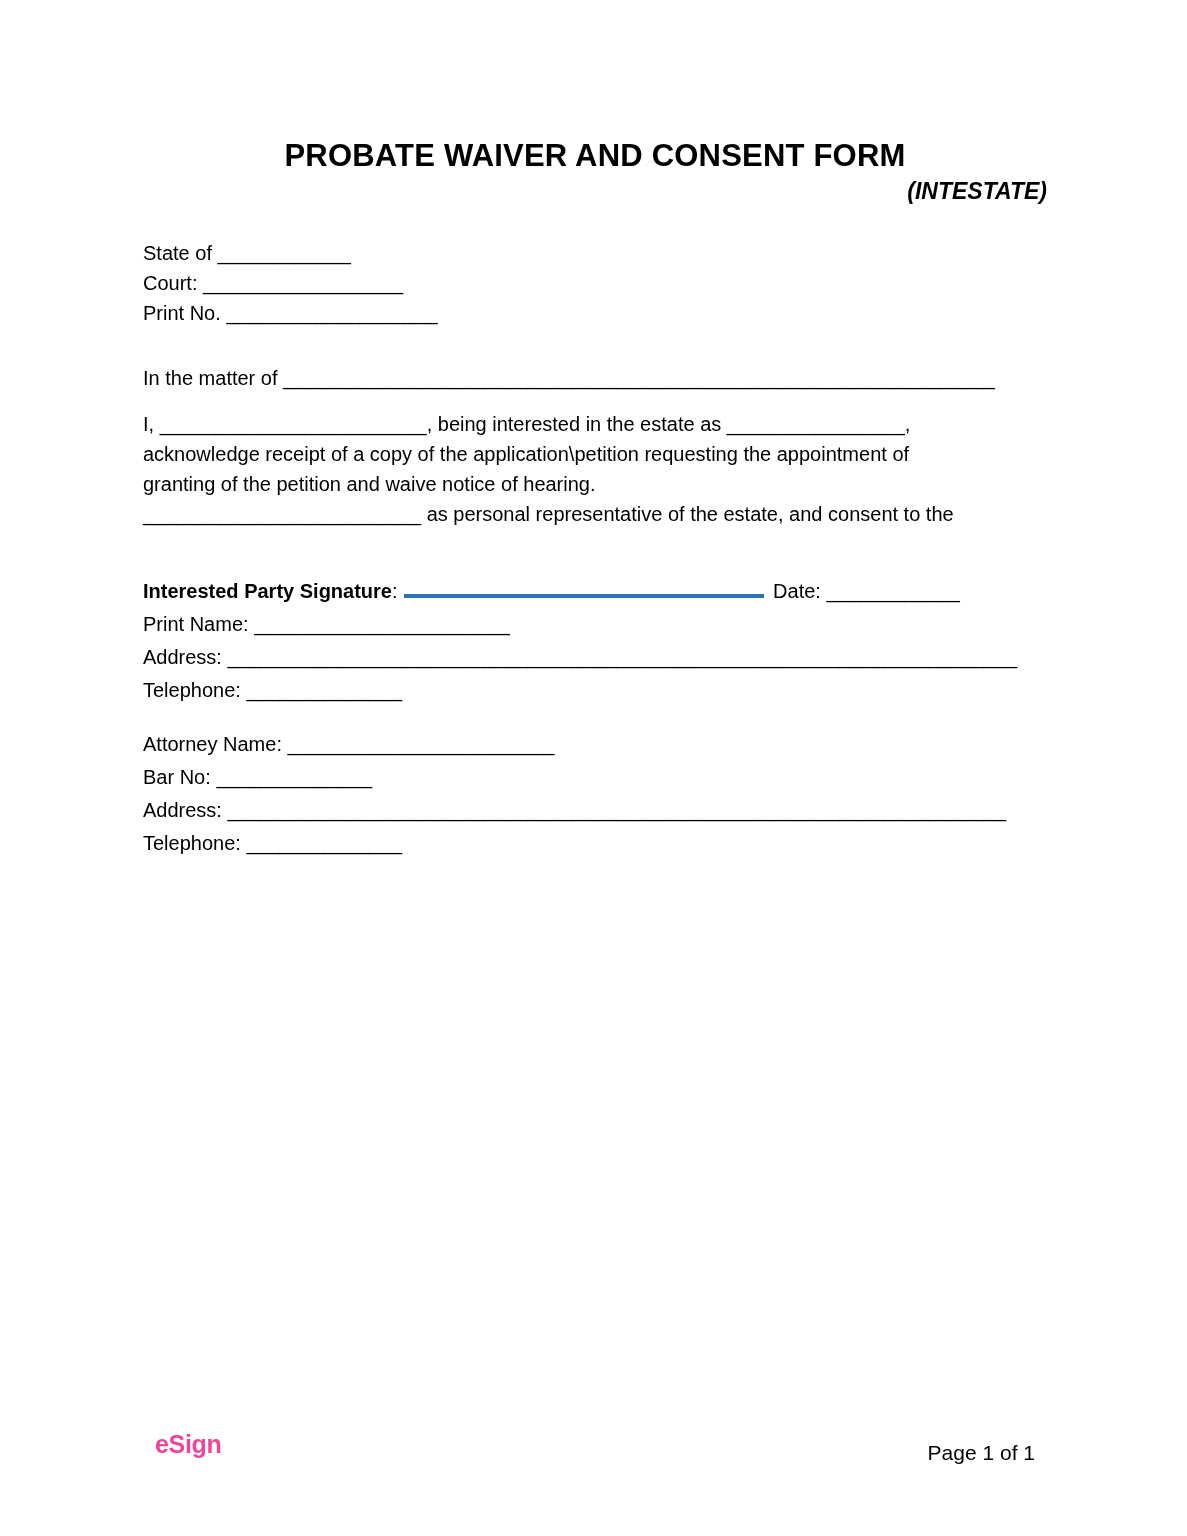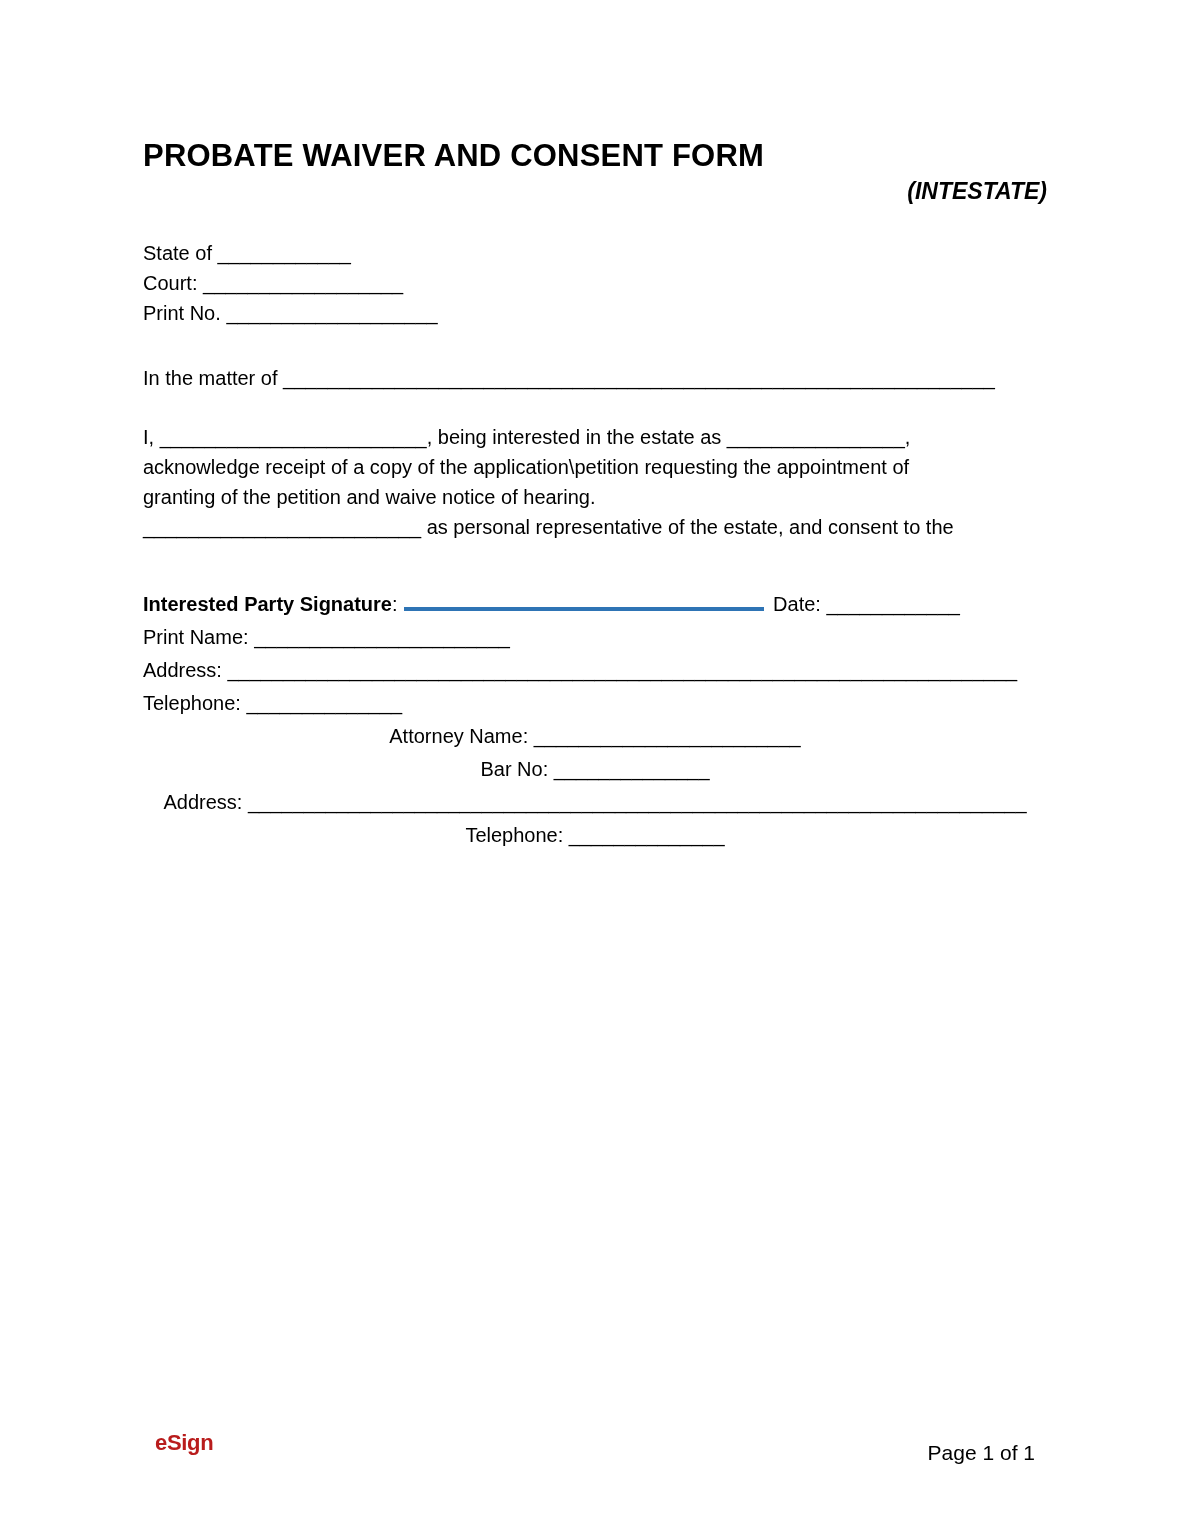--- a/index.html
+++ b/index.html
@@ -21,69 +21,70 @@
     position: absolute;
     left: 143px;
     top: 0;
     width: 904px;
   }
   .form-title {
     margin: 138px 0 0 0;
     font-size: 31px;
     line-height: 36px;
     font-weight: 700;
+    text-align: center;
     letter-spacing: 0.2px;
   }
   .form-subtitle {
     margin: 3px 0 0 0;
     font-size: 23px;
     line-height: 28px;
     font-weight: 700;
     font-style: italic;
     text-align: right;
   }
   .court-block {
     margin-top: 33px;
     line-height: 30px;
   }
   .matter-line {
     margin-top: 35px;
     line-height: 30px;
     white-space: nowrap;
   }
   .body-paragraph {
-    margin-top: 29px;
+    margin-top: 16px;
     line-height: 30px;
   }
   .body-paragraph div { white-space: nowrap; }
   .party-block {
     margin-top: 46px;
     line-height: 33px;
   }
   .attorney-block {
+    margin-top: 21px;
     line-height: 33px;
-    text-align: center;
   }
   .bold { font-weight: 700; }
   .sig-field {
     display: inline-block;
     width: 360px;
     height: 19px;
     border-bottom: 4px solid #2E74B5;
     vertical-align: baseline;
     margin: 0 4px 0 6px;
   }
   .footer-brand {
     position: absolute;
     left: 155px;
     top: 1430px;
-    font-size: 22px;
+    font-size: 25px;
     font-weight: 700;
     letter-spacing: -0.3px;
-    color: #b91c1c;
+    color: #ec4899;
   }
   .footer-page {
     position: absolute;
     right: 152px;
     top: 1440px;
     font-size: 21px;
     line-height: 25px;
   }
 </style>
 </head>

